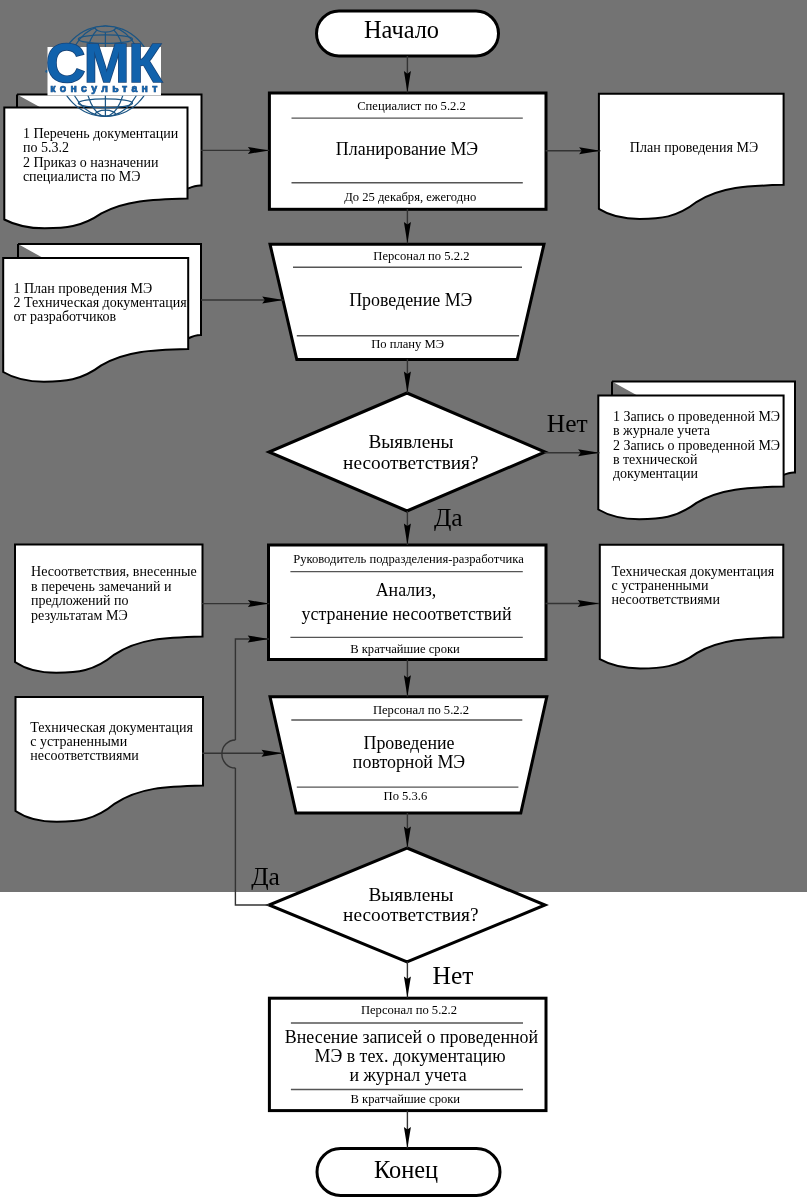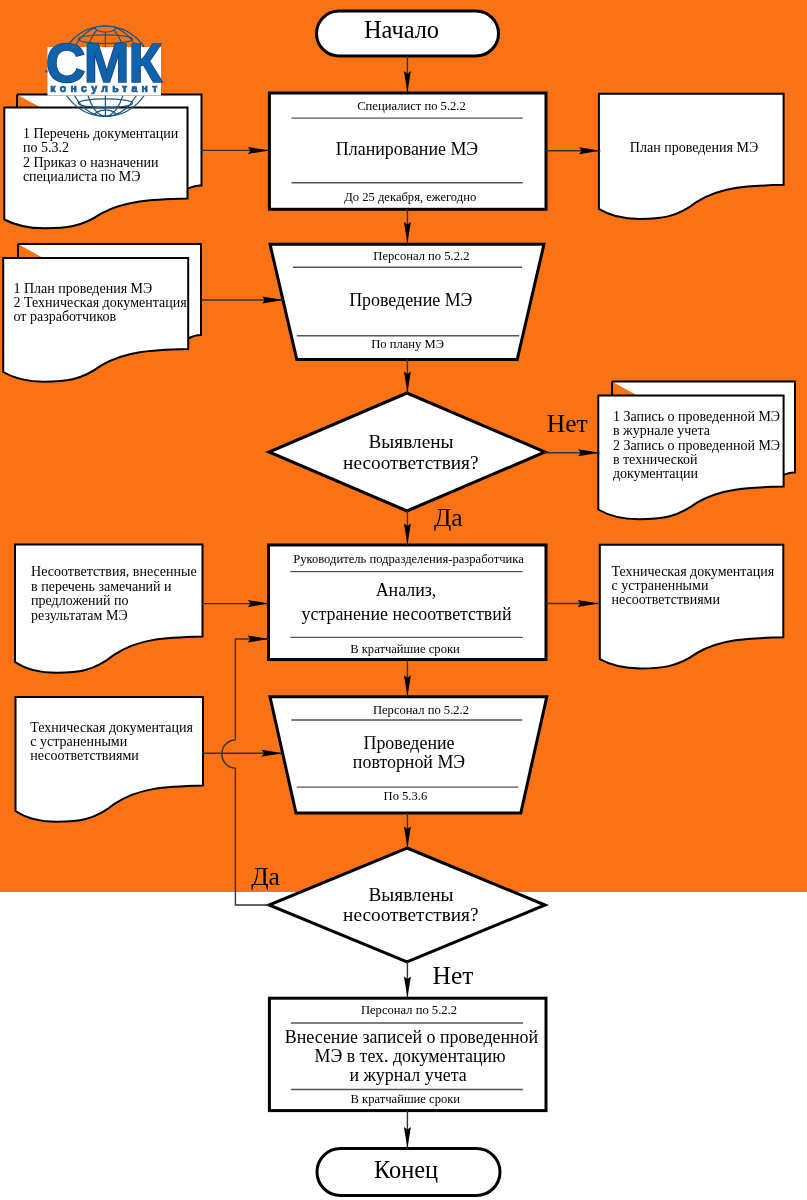--- a/index.html
+++ b/index.html
@@ -1,18 +1,18 @@
 <!DOCTYPE html>
 <html><head>
 <meta charset="utf-8">
 <style>
   html,body{margin:0;padding:0;background:#ffffff;}
   body{width:807px;height:1200px;overflow:hidden;
        font-family:"Liberation Serif",serif;-webkit-font-smoothing:antialiased;}
-  #page{position:relative;width:807px;height:892px;background:#f97316;text-align:center;}
+  #page{position:relative;width:807px;height:892px;background:#737373;text-align:center;}
   svg#chart{display:block;position:absolute;left:0;top:0;}
   .shape{fill:#ffffff;stroke:#000000;stroke-width:3;}
   .shape-thin{fill:#ffffff;stroke:#000000;stroke-width:2;}
   .conn{stroke:#333333;stroke-width:1.4;fill:none;}
   .conn-arrow{fill:#000000;}
   .divider{stroke:#555555;stroke-width:1.4;}
   .txt{font-family:"Liberation Serif",serif;fill:#000;}
   .t-main{font-size:17.9px;}
   .t-small{font-size:12.6px;}
   .t-doc{font-size:14px;}

